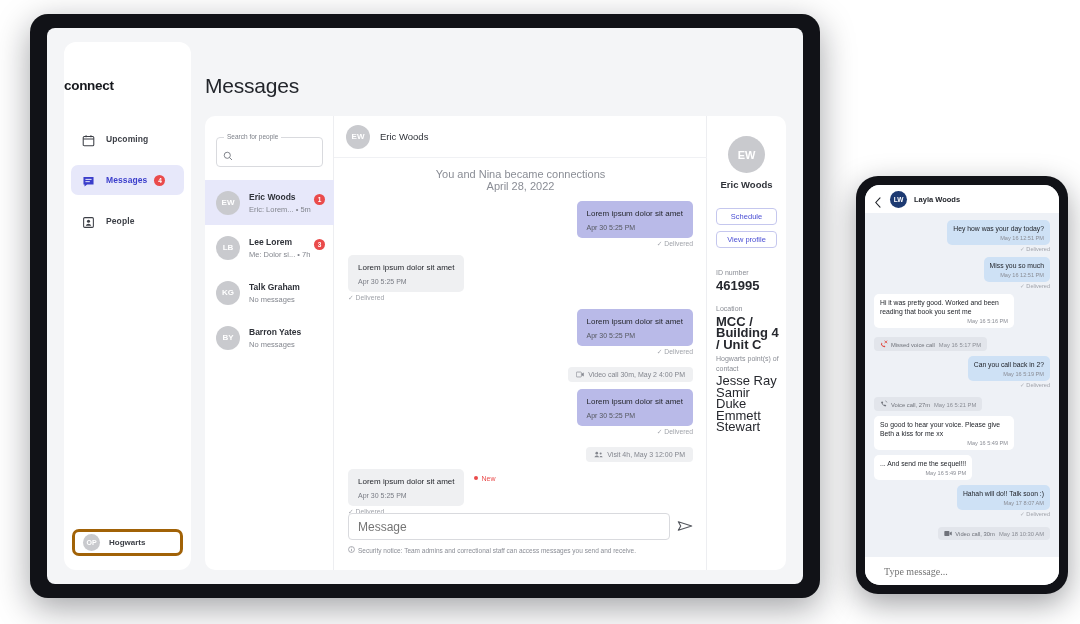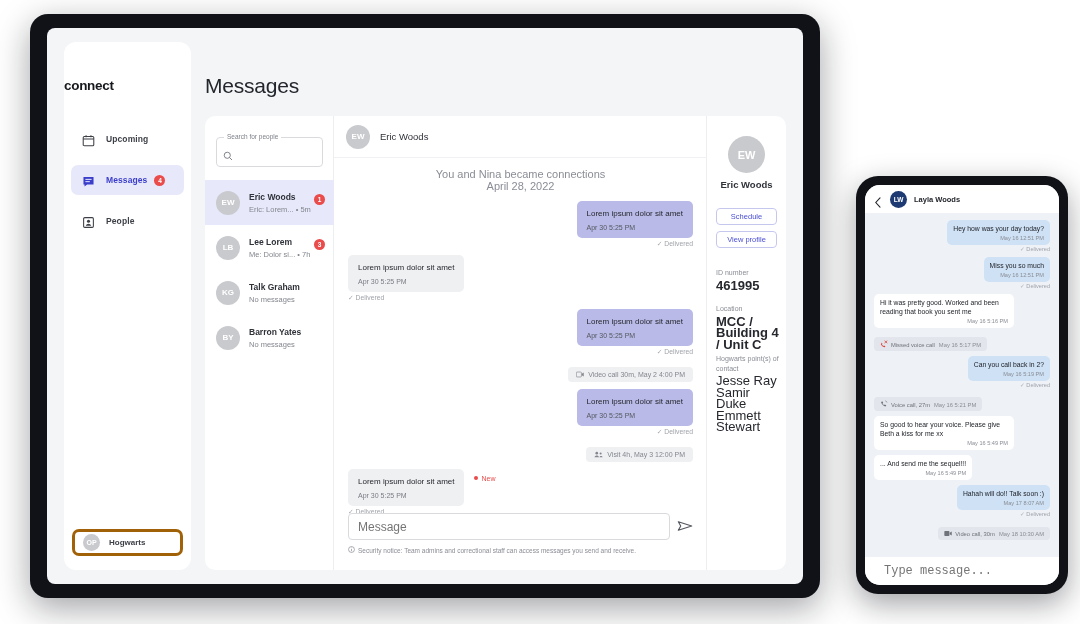--- a/index.html
+++ b/index.html
@@ -534,22 +534,22 @@
     width: 194px;
     height: 28px;
     background: #ffffff;
     display: flex;
     align-items: center;
   }
   .phone-input {
     border: none;
     outline: none;
     background: transparent;
-    font-family: Liberation Mono, monospace;
-    font-size: 12px;
+    font-family: Liberation Serif, serif;
+    font-size: 10px;
     color: #9a9da4;
     margin-left: 17px;
     width: 150px;
   }
 </style>
 </head>
 <body>
 
 <div class="stage">
 

